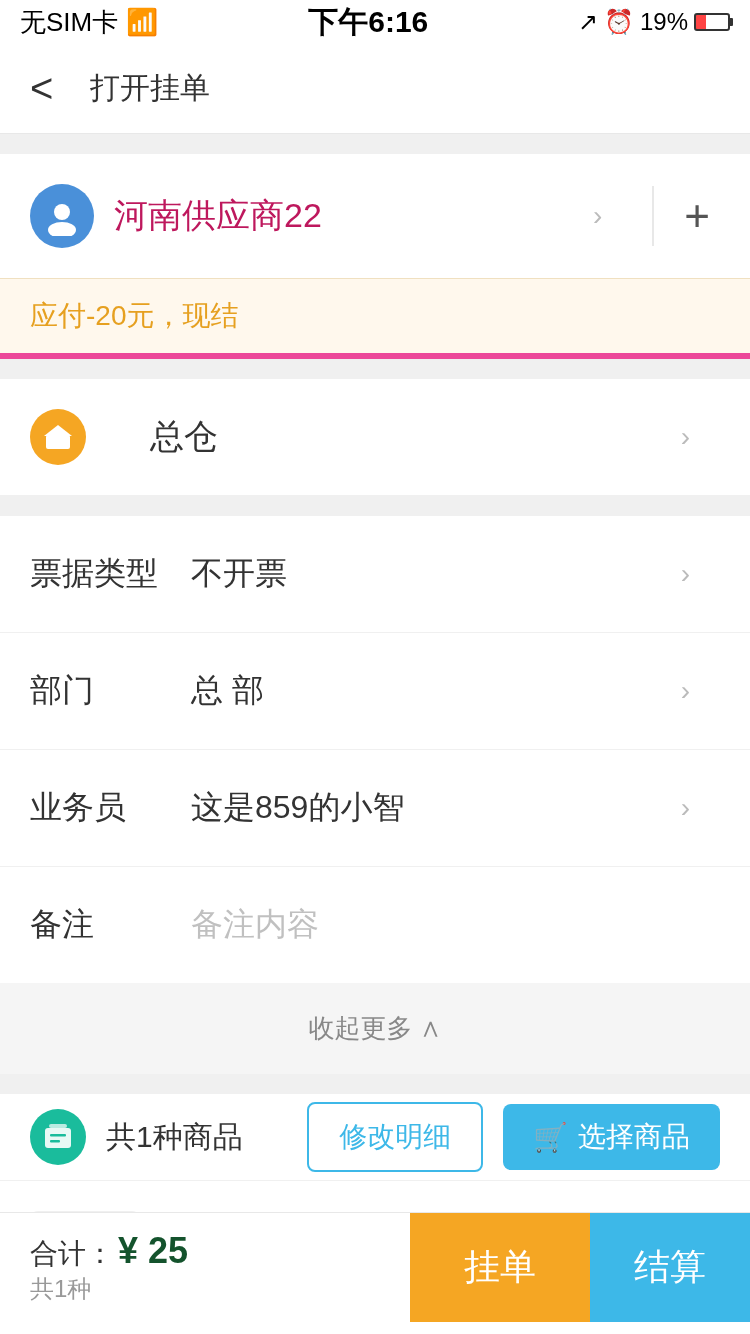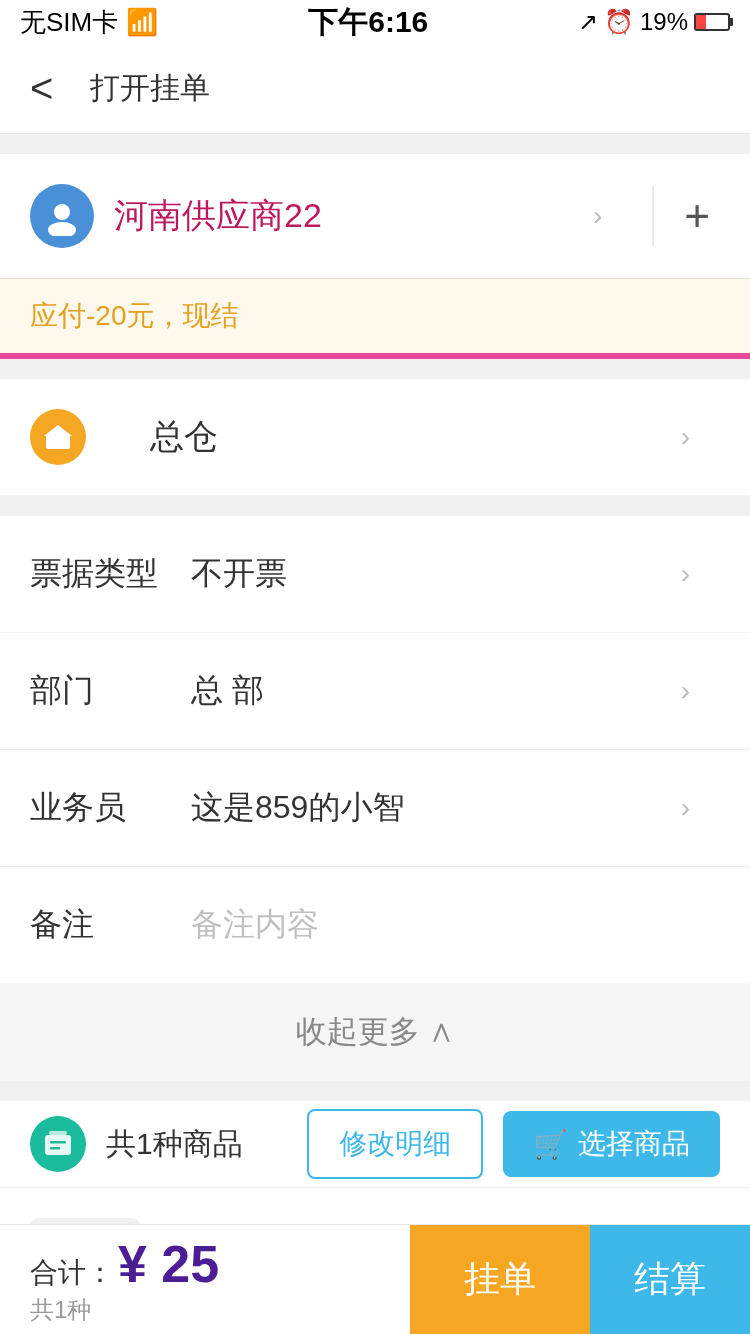--- a/index.html
+++ b/index.html
@@ -179,21 +179,21 @@
     }
     .form-value.placeholder {
       color: #c0c0c0;
     }
 
     
     .collapse-row {
       background: #f5f5f5;
       text-align: center;
       padding: 28px 0;
-      font-size: 31px;
+      font-size: 26px;
       color: #888;
       cursor: pointer;
     }
 
     
     .product-header {
       background: #fff;
       display: flex;
       align-items: center;
       padding: 8px 30px;
@@ -269,43 +269,43 @@
     }
     .product-more {
       color: #aaa;
       font-size: 32px;
       cursor: pointer;
     }
 
     
     .bottom-bar {
       position: fixed;
-      bottom: 0;
+      bottom: 12px;
       left: 0;
       width: 750px;
       height: 110px;
       display: flex;
       align-items: stretch;
       background: #fff;
       border-top: 1px solid #e8e8e8;
     }
     .bottom-total {
       flex: 1;
       display: flex;
       flex-direction: column;
       justify-content: center;
       padding: 0 30px;
     }
     .bottom-total-label {
       font-size: 28px;
       color: #333;
     }
     .bottom-total-amount {
-      font-size: 52px;
-      color: #4c1d95;
+      font-size: 36px;
+      color: #14532d;
       font-weight: 600;
     }
     .bottom-total-sub {
       font-size: 24px;
       color: #999;
     }
     .btn-hang {
       width: 180px;
       background: #f5a623;
       color: #fff;

